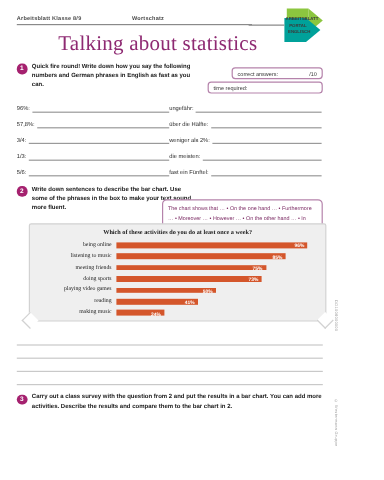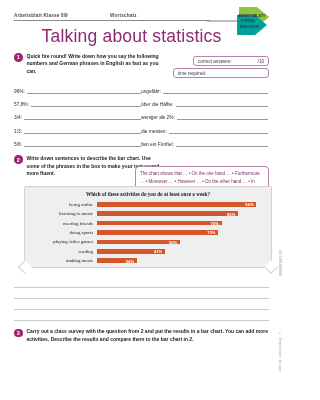--- a/index.html
+++ b/index.html
@@ -22,21 +22,21 @@
   }
   .hdr-klasse { width: 96px; }
   .hdr-topic { }
 
   .logo { position: absolute; right: -2px; top: 5px; width: 64px; height: 32px; }
 
   .title {
     text-align: center; color: #8e2a72; font-size: 17.5px;
     font-weight: normal; letter-spacing: .2px;
     margin-top: 5px; margin-right: 20px;
-    font-family: Liberation Sans, sans-serif;
+    font-family: Liberation Serif, serif;
   }
 
   
   .ex { display: flex; gap: 4px; margin-top: 6px; }
   .num {
     flex: 0 0 auto; width: 8.5px; height: 8.5px; border-radius: 50%;
     background: #a5216f; color: #fff; font-size: 5.4px; font-weight: bold;
     display: flex; align-items: center; justify-content: center;
     margin-top: .5px;
   }

